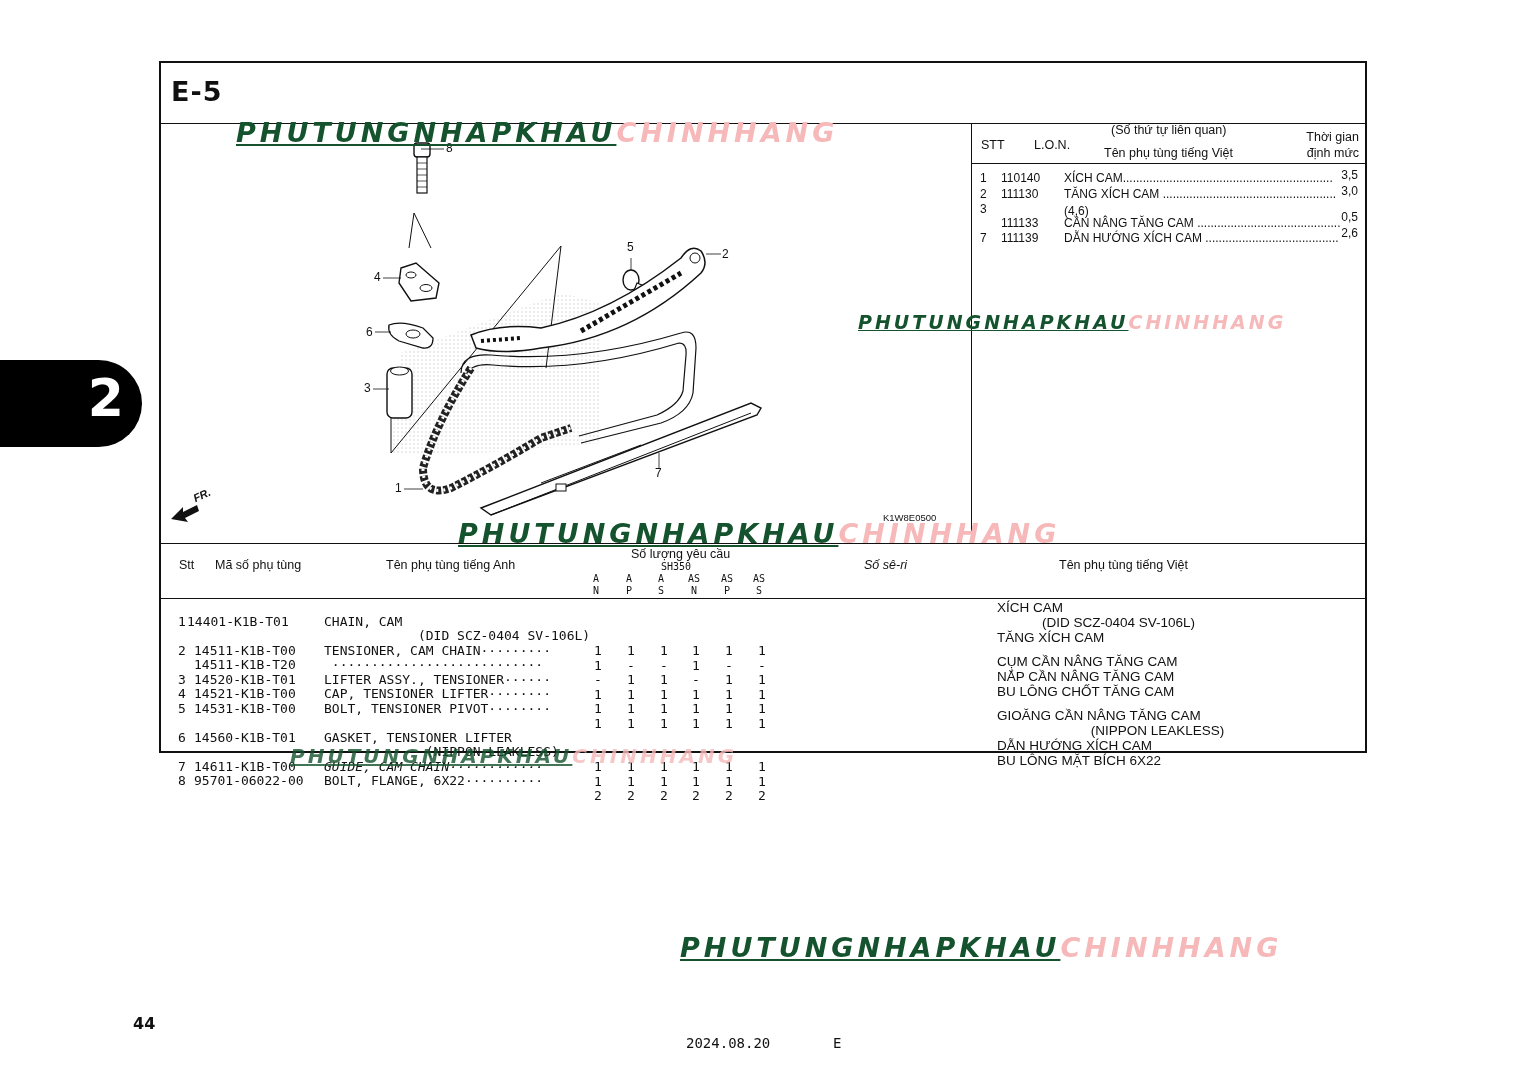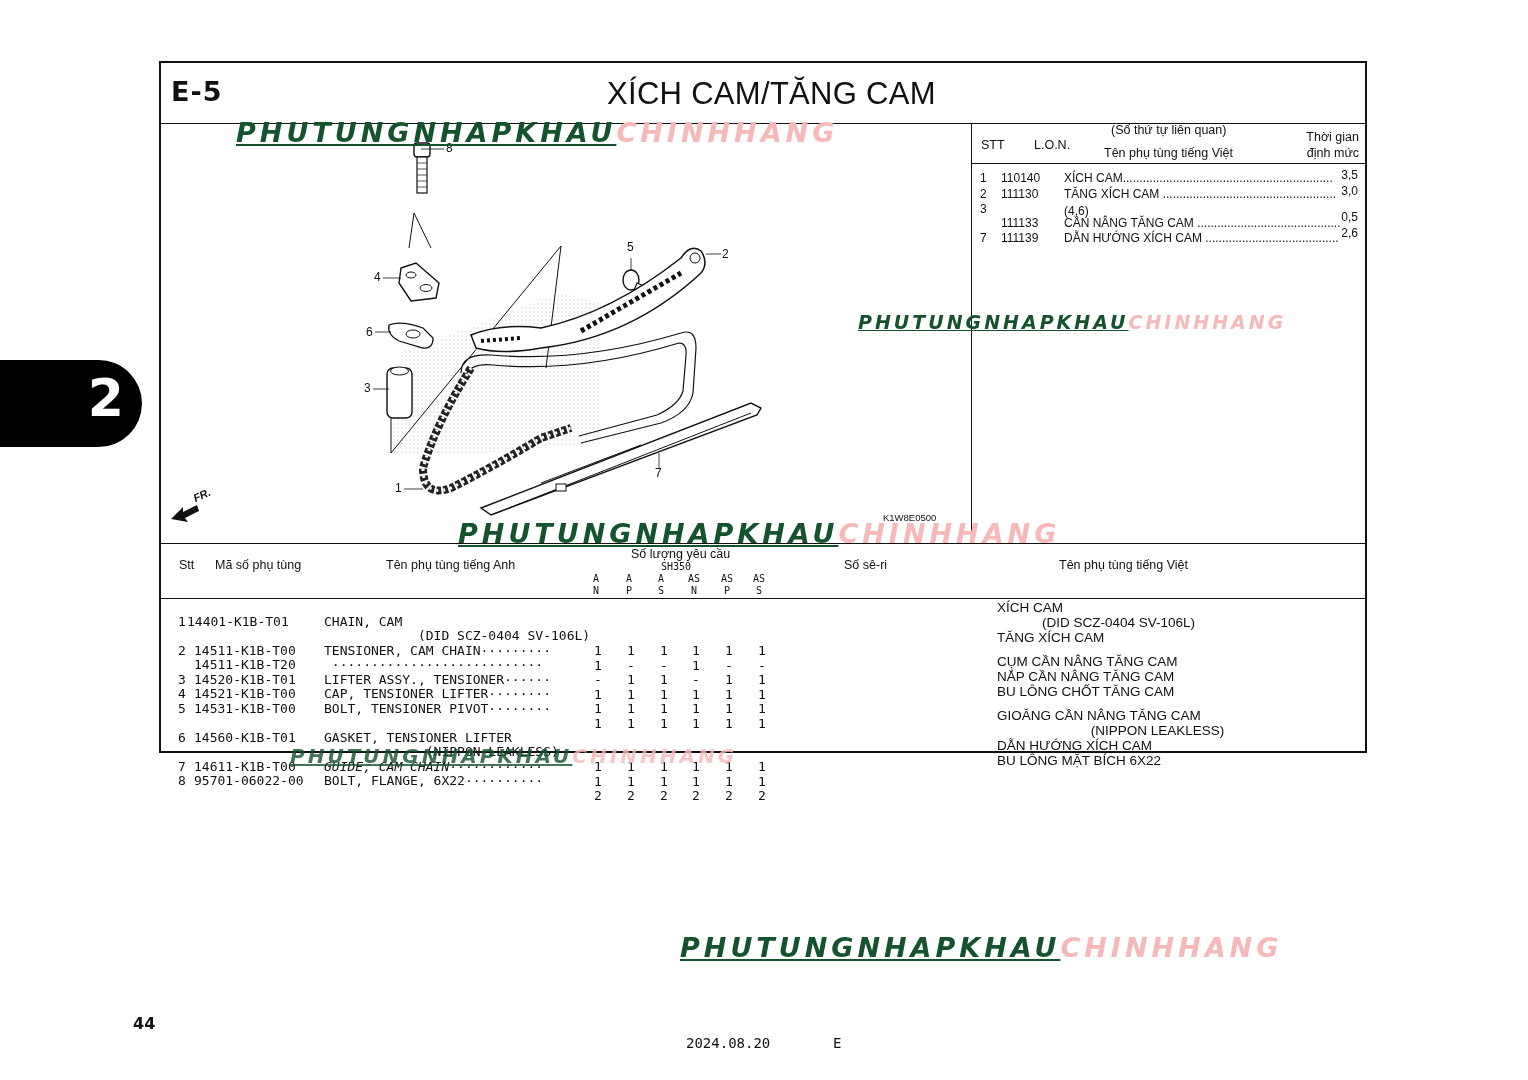--- a/index.html
+++ b/index.html
@@ -33,21 +33,20 @@
 <body>
 
 <div class="tab2">
   <span>2</span>
 </div>
 
 <div class="frame">
 
   <div class="title-bar">
     <div class="sec-code">E-5</div>
-    <div class="sec-title">XÍCH CAM/TĂNG CAM</div>
   </div>
 
   <div class="illus">
     <svg width="808" height="420" viewBox="0 0 808 420">
       <defs>
         <pattern id="dots" width="4" height="4" patternUnits="userSpaceOnUse">
           <circle cx="1" cy="1" r="0.7" fill="#bbb"></circle>
         </pattern>
       </defs>
 
@@ -181,21 +180,21 @@
     <span class="mono" style="left:497px;top:29px;font-size:10px;">A</span>
     <span class="mono" style="left:527px;top:29px;font-size:10px;">AS</span>
     <span class="mono" style="left:560px;top:29px;font-size:10px;">AS</span>
     <span class="mono" style="left:592px;top:29px;font-size:10px;">AS</span>
     <span class="mono" style="left:432px;top:41px;font-size:10px;">N</span>
     <span class="mono" style="left:465px;top:41px;font-size:10px;">P</span>
     <span class="mono" style="left:497px;top:41px;font-size:10px;">S</span>
     <span class="mono" style="left:530px;top:41px;font-size:10px;">N</span>
     <span class="mono" style="left:563px;top:41px;font-size:10px;">P</span>
     <span class="mono" style="left:595px;top:41px;font-size:10px;">S</span>
-    <span style="left:683px;top:14px;">Số sê-ri</span>
+    <span style="left:703px;top:14px;font-style:italic;">Số sê-ri</span>
     <span style="left:898px;top:14px;">Tên phụ tùng tiếng Việt</span>
   </div>
 
   <div>
 
     <div class="prow" style="top:536px;">
       <span style="left:17px;">1</span><span style="left:26px;">14401-K1B-T01</span><span style="left:163px;">CHAIN, CAM</span>
     </div>
     <div class="prow" style="top:550px;">
       <span style="left:163px;">            (DID SCZ-0404 SV-106L)</span>

